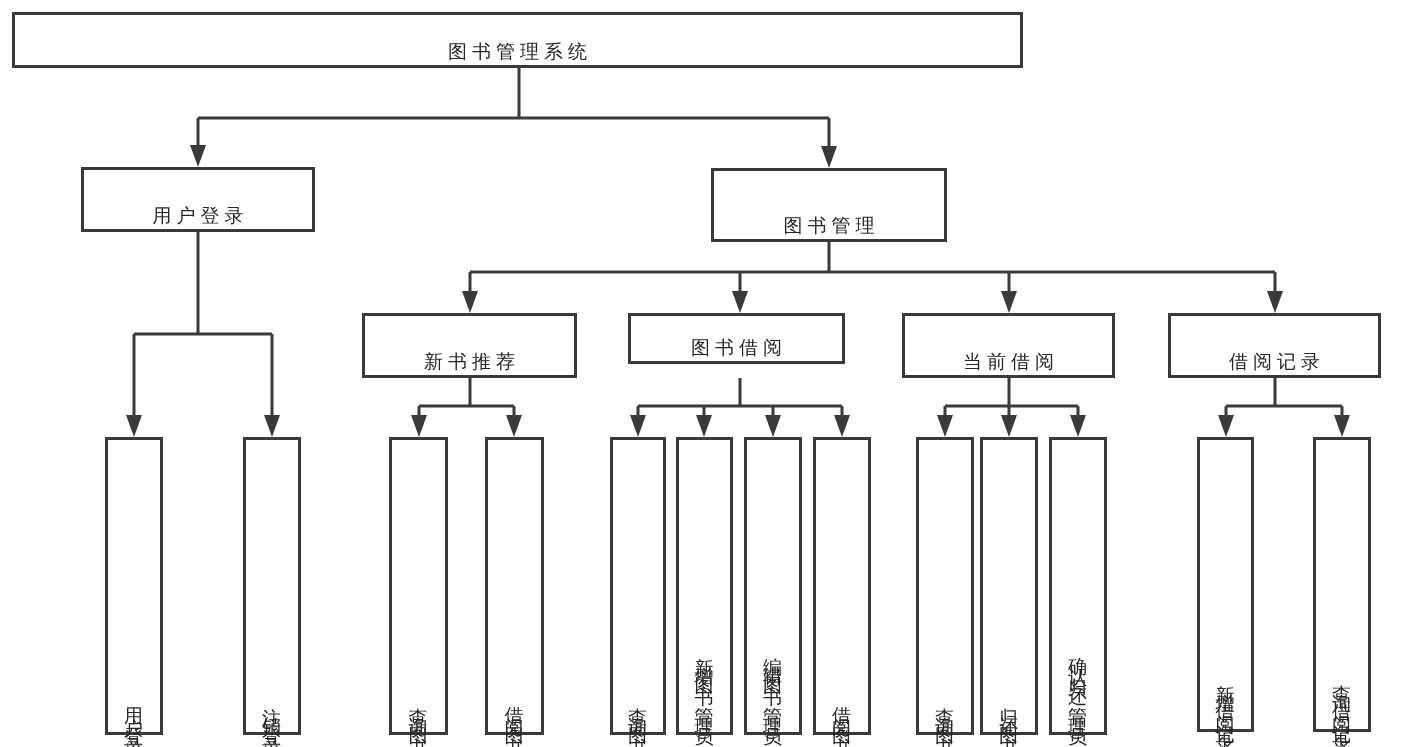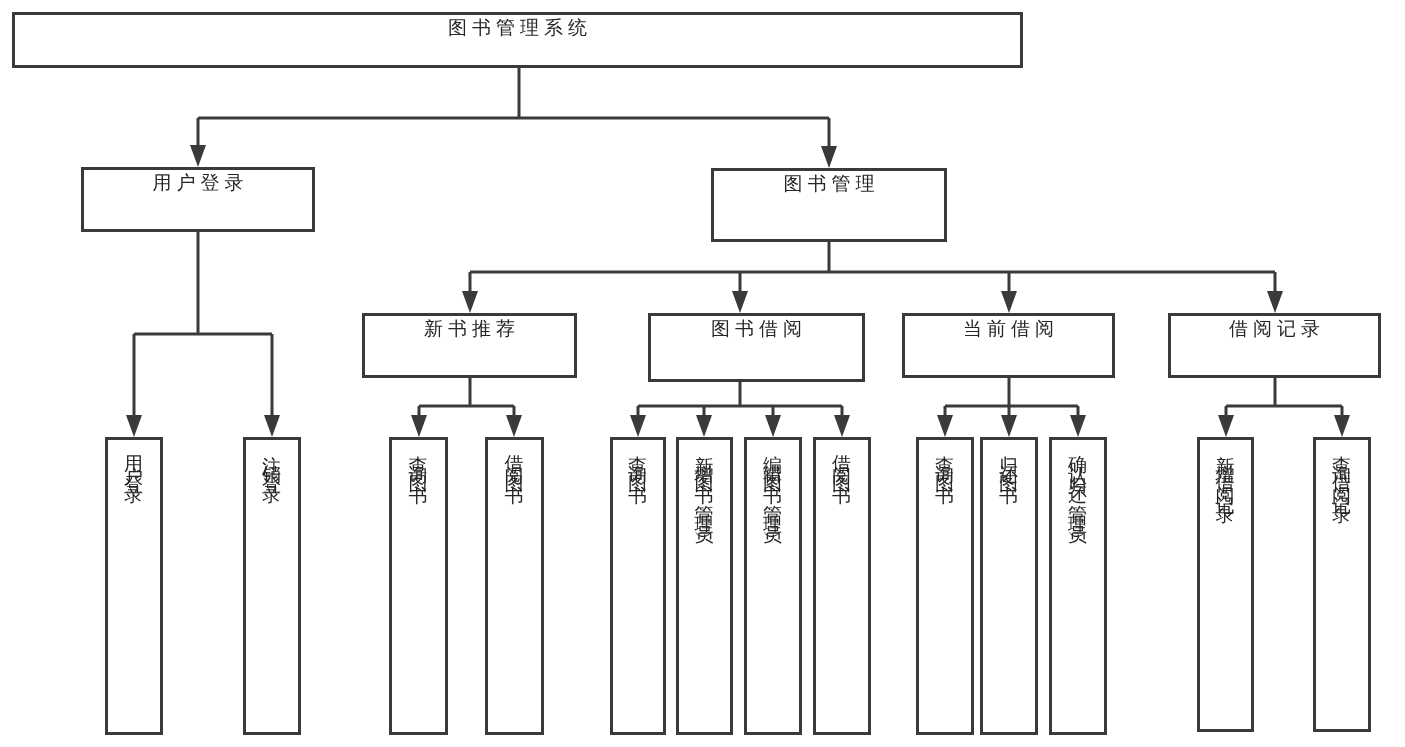--- a/index.html
+++ b/index.html
@@ -9,21 +9,21 @@
     font-family:"Liberation Sans",sans-serif;
   }
   .canvas{position:absolute;inset:0}
   svg.links{position:absolute;left:0;top:0;display:block}
   .link{fill:none;stroke:var(--line,#3a3a3a);stroke-width:3px}
   .arrow{fill:var(--line,#3a3a3a);stroke:none}
   .node{
     position:absolute;box-sizing:border-box;
     background:var(--box_fill,#ffffff);
     border:3px solid var(--box_border,#3a3a3a);
-    display:flex;align-items:flex-start;justify-content:center;
+    display:flex;align-items:flex-end;justify-content:center;
     color:var(--text,#262626);
   }
   .node.h{font-size:19px;letter-spacing:5px;text-indent:5px;white-space:nowrap}
   .node.v{font-size:19px}
   .node.v .vtxt{writing-mode:vertical-rl;text-orientation:mixed;letter-spacing:10px;line-height:1}
   .watermark{
     position:absolute;right:3px;top:714px;
     font-size:20px;letter-spacing:1px;
     color:var(--watermark,#9e9e9e);
     white-space:nowrap;z-index:5;
@@ -77,21 +77,21 @@
   <div class="node h" style="left:81px;top:167px;width:234px;height:65px">
     <span>用户登录</span>
   </div>
   <div class="node h" style="left:711px;top:168px;width:236px;height:74px">
     <span>图书管理</span>
   </div>
 
   <div class="node h" style="left:362px;top:313px;width:215px;height:65px">
     <span>新书推荐</span>
   </div>
-  <div class="node h" style="left:648px;top:313px;width:217px;height:69px">
+  <div class="node h" style="left:628px;top:313px;width:217px;height:51px">
     <span>图书借阅</span>
   </div>
   <div class="node h" style="left:1168px;top:313px;width:213px;height:65px">
     <span>借阅记录</span>
   </div>
   <div class="node h" style="left:902px;top:313px;width:213px;height:65px">
     <span>当前借阅</span>
   </div>
 
   <div class="node v" style="left:105px;top:437px;width:58px;height:298px">

